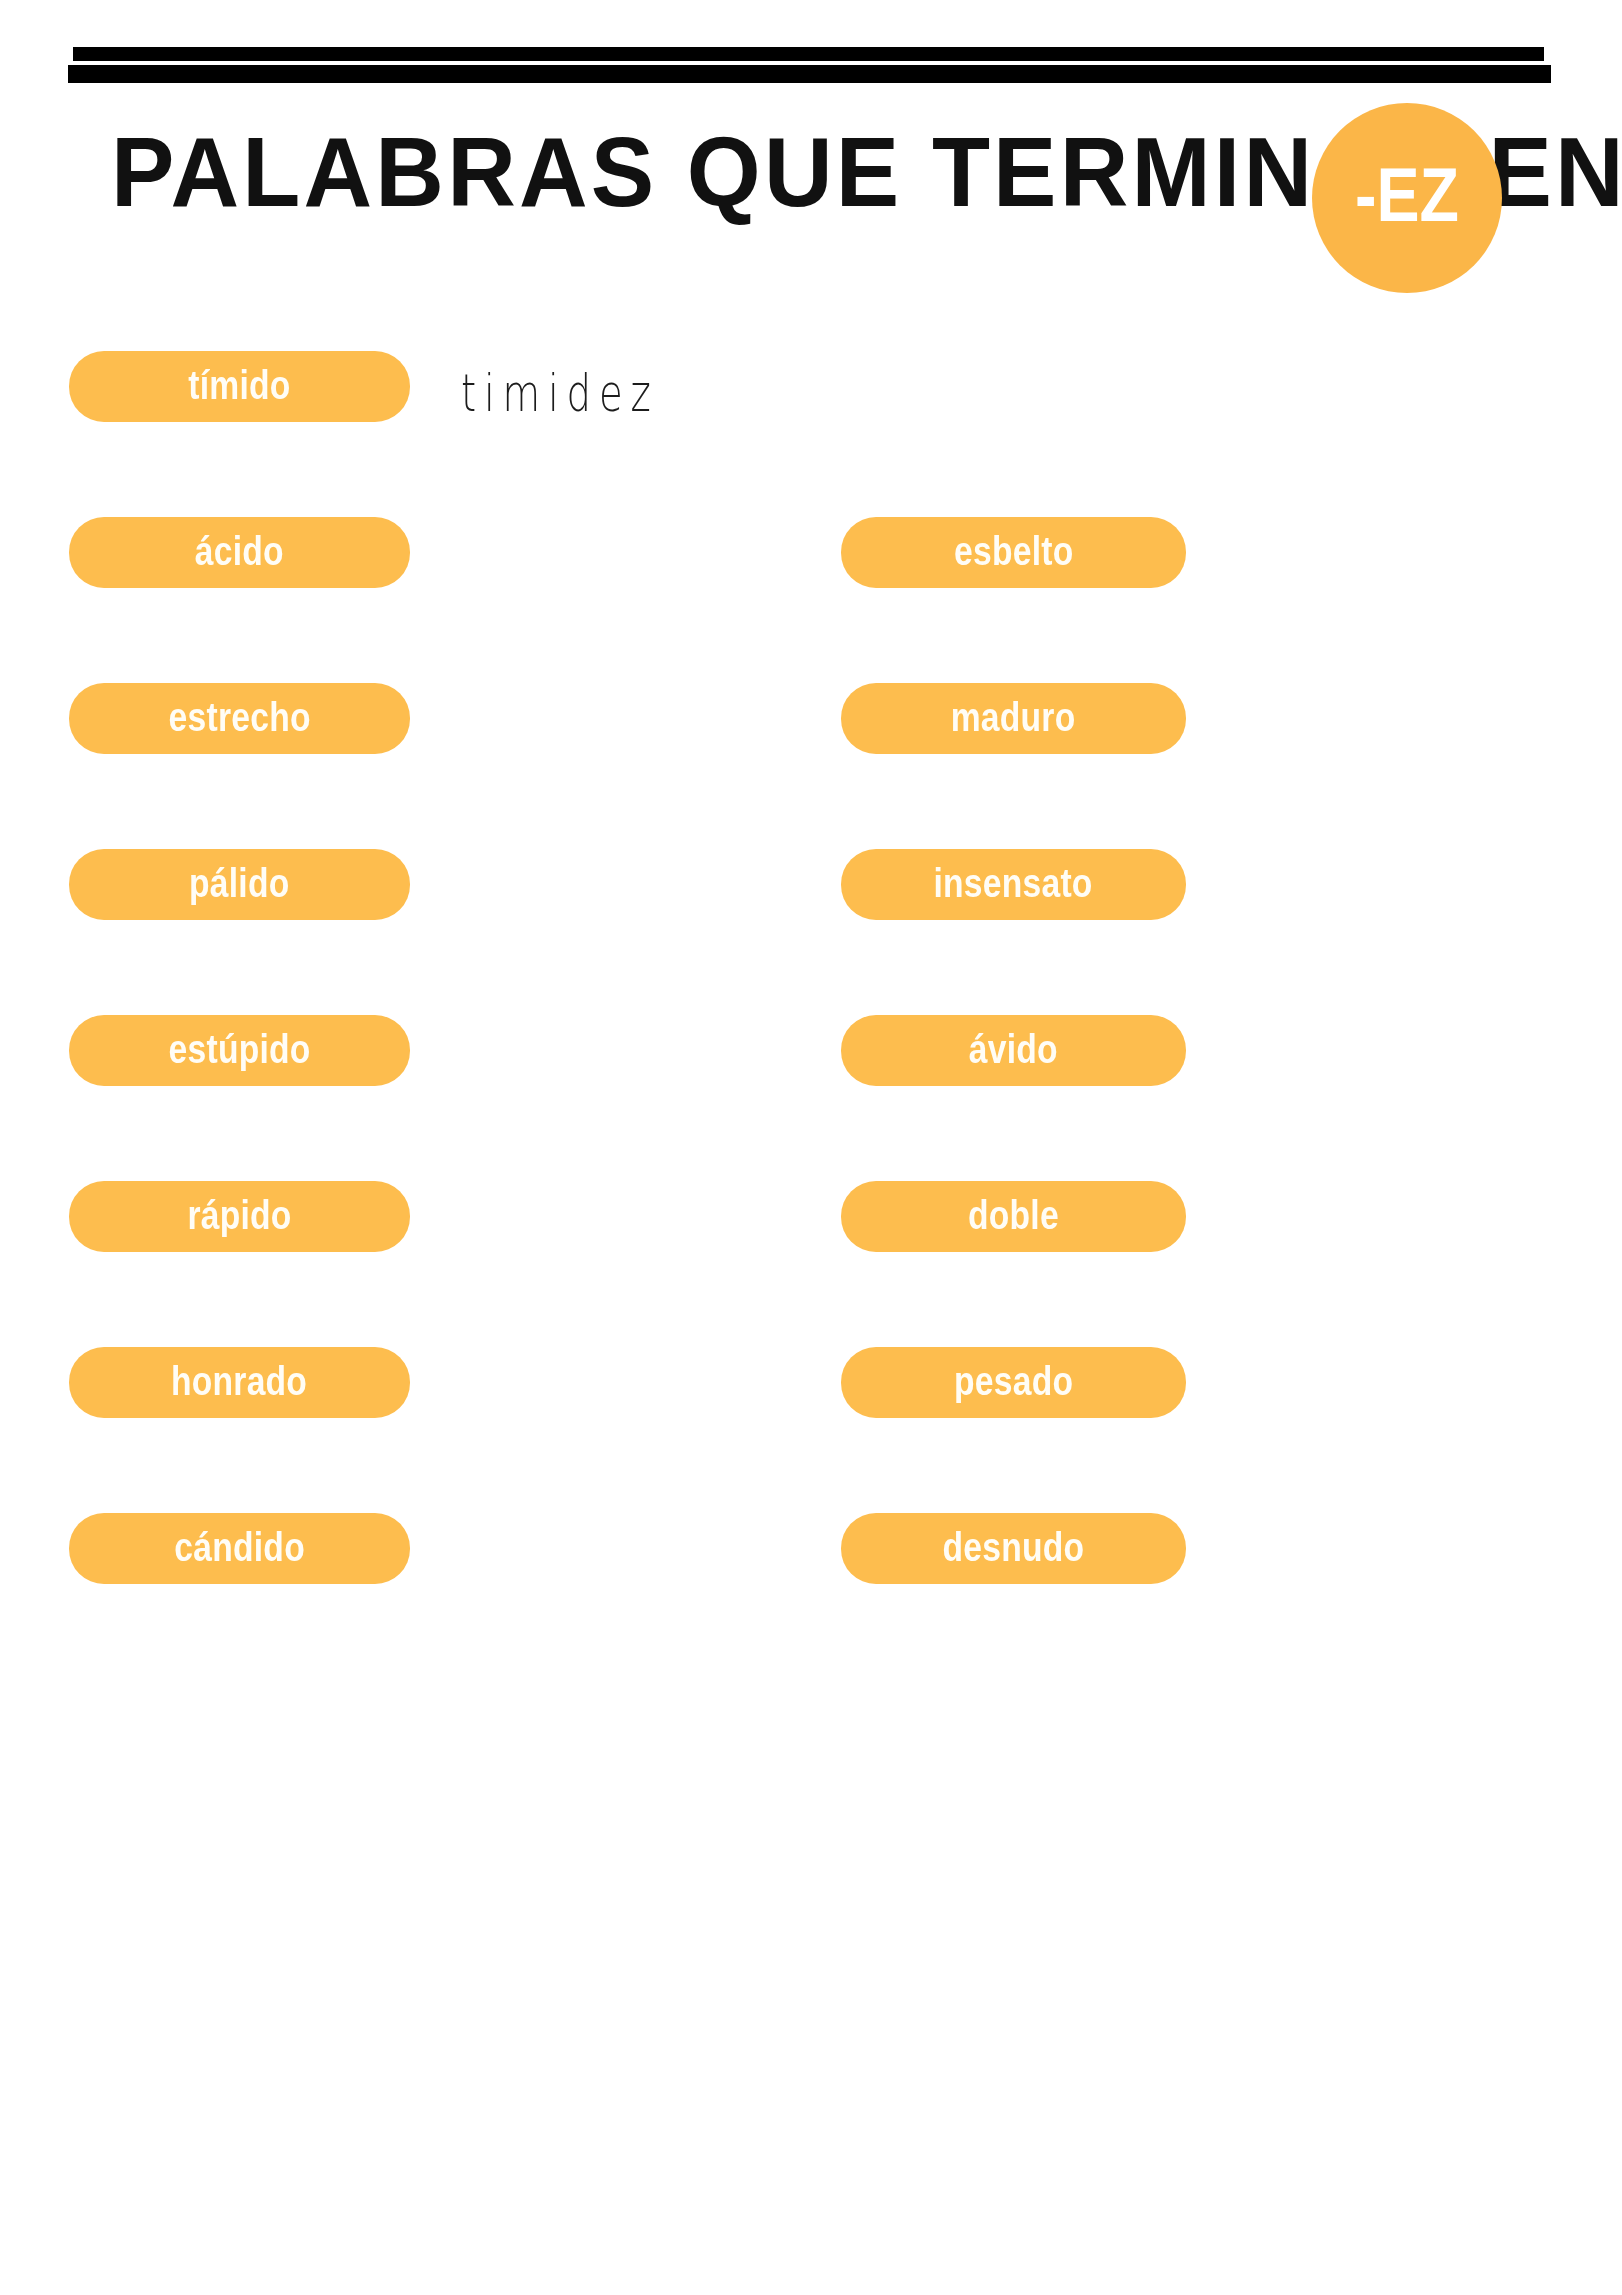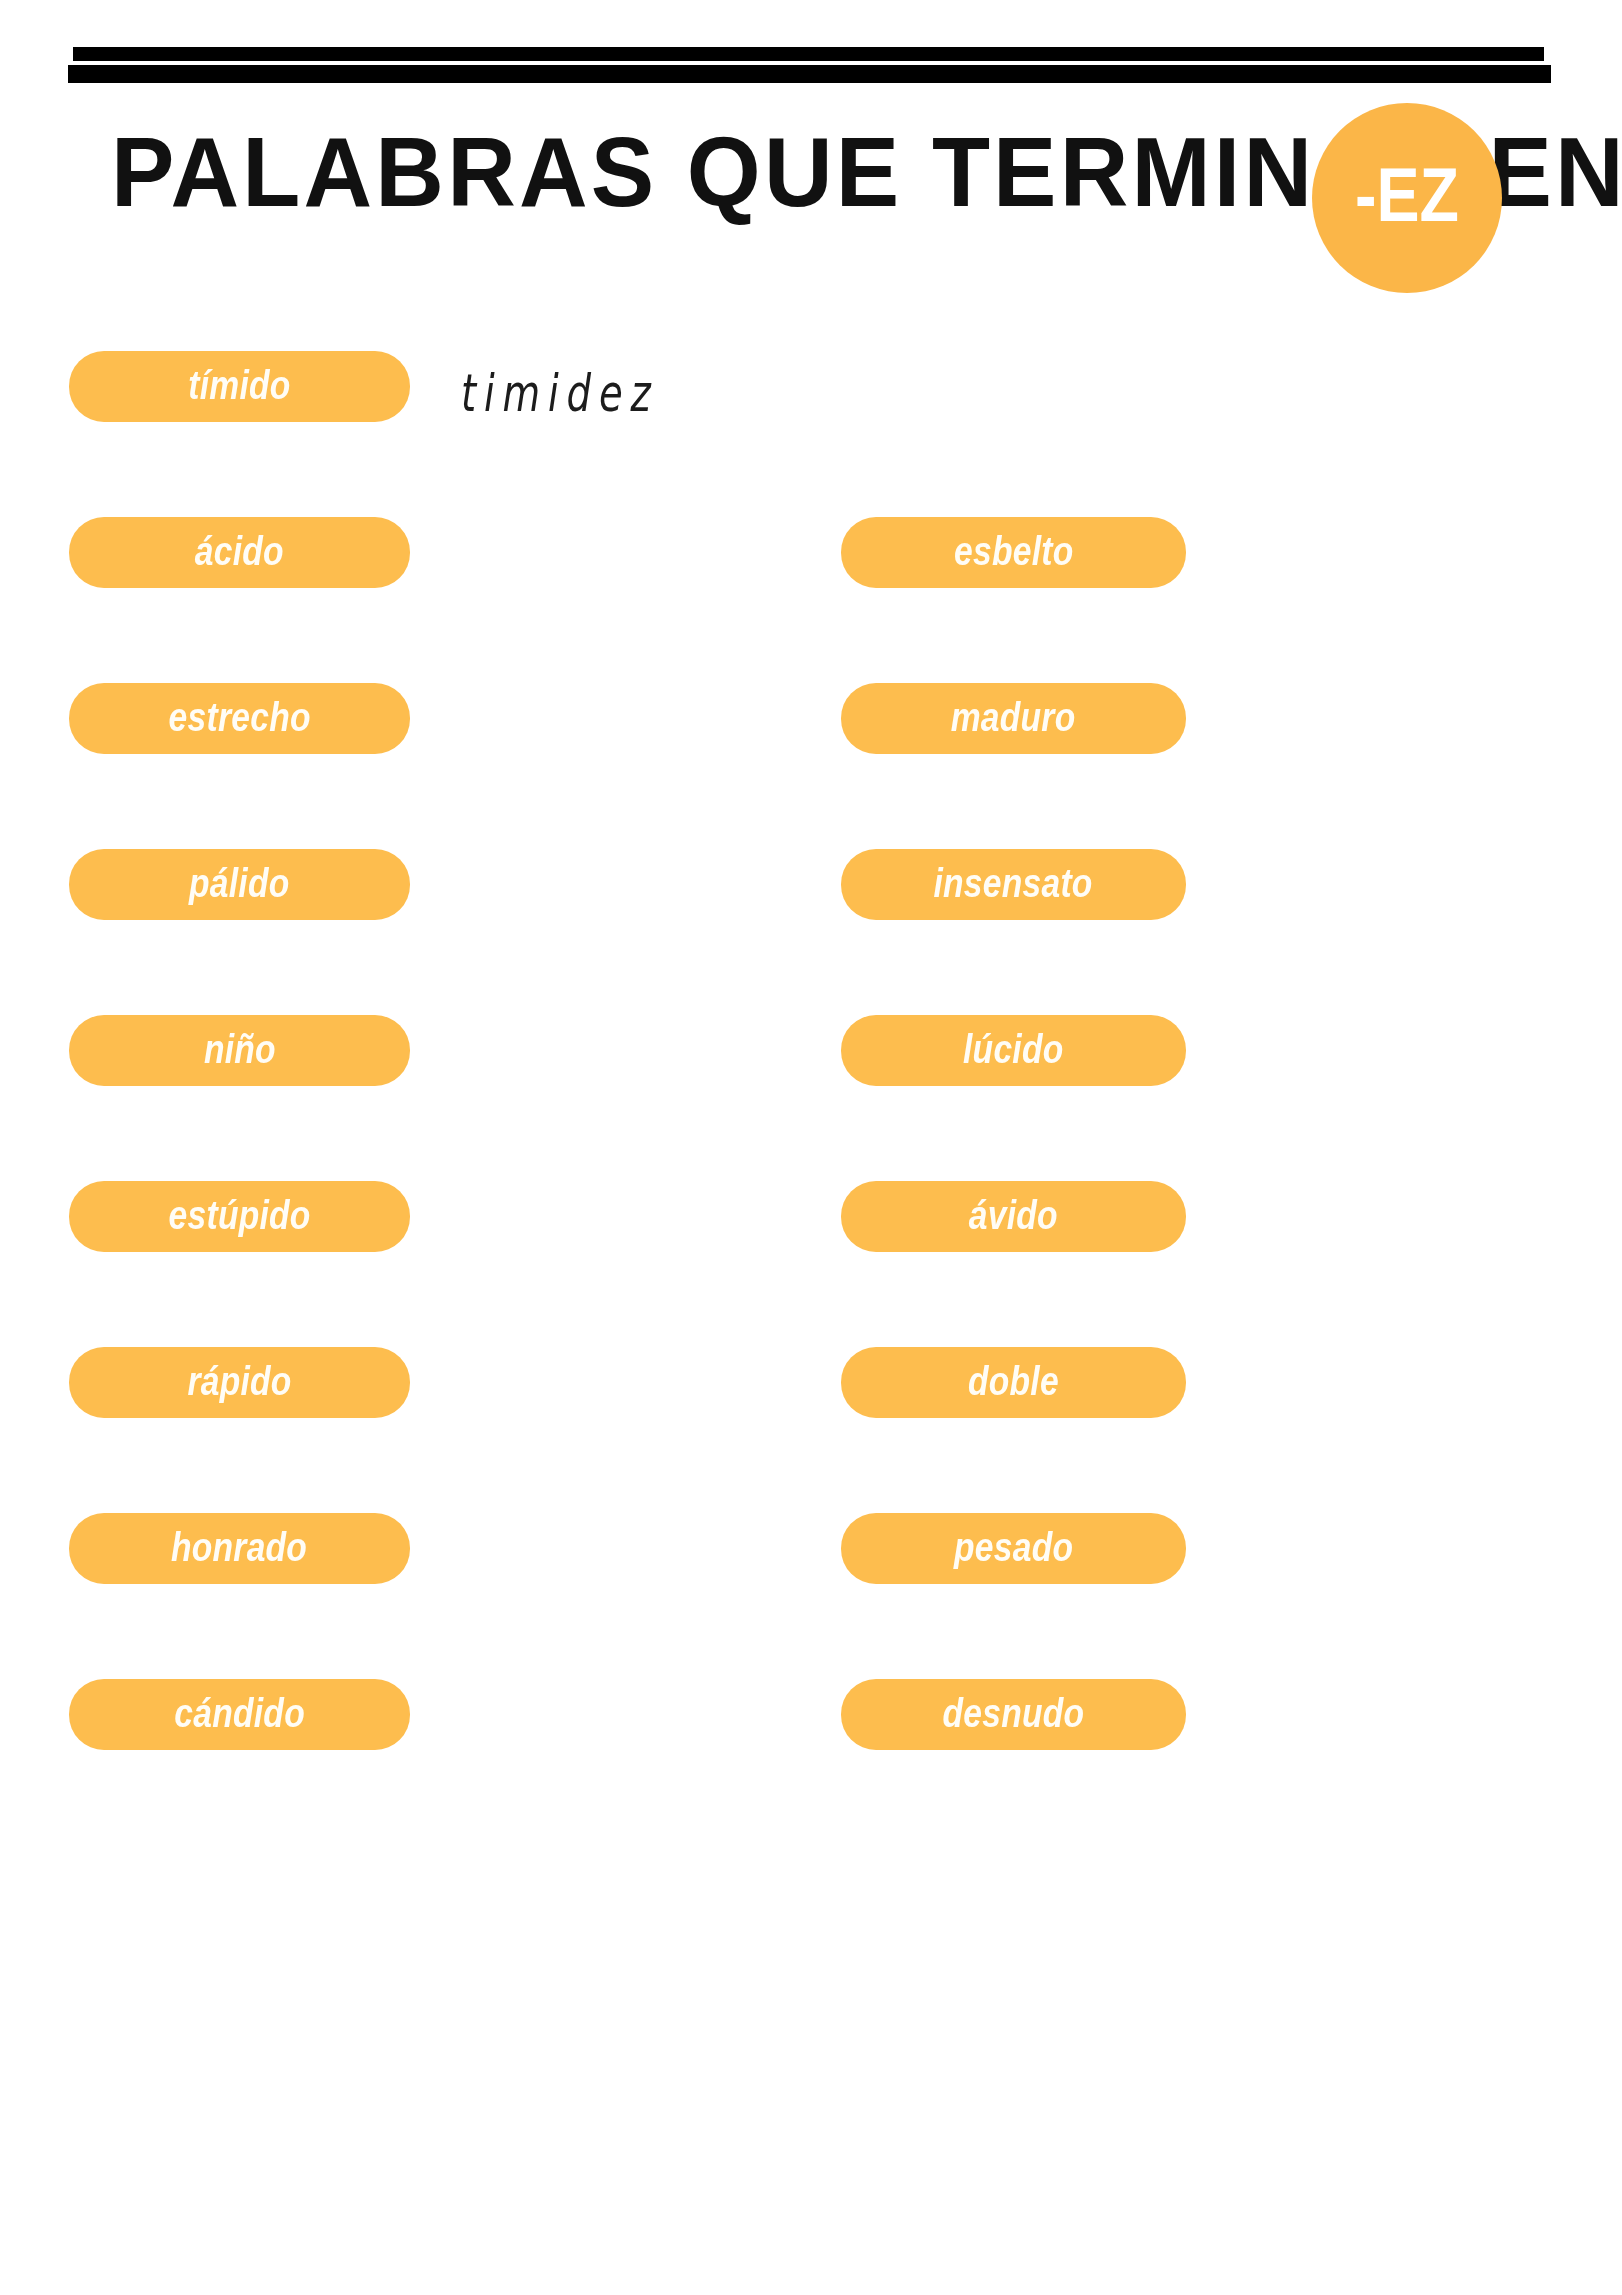--- a/index.html
+++ b/index.html
@@ -87,21 +87,20 @@
     padding-bottom: 5.2px;
     box-sizing: border-box;
   }
 
   
   #word-grid {
     position: absolute;
     left: 0;
     top: 351px;
     width: 1608px;
-    font-style: italic;
   }
   .word-row {
     position: relative;
     height: 166px;
   }
   .pill {
     position: absolute;
     height: 71px;
     border-radius: 35px;
     background: #fdbd4e;
@@ -198,28 +197,20 @@
       <div class="word-row">
         <div class="pill left">
           <span class="pill-label">pálido</span>
         </div>
         <div class="pill right">
           <span class="pill-label">insensato</span>
         </div>
       </div>
       <div class="word-row">
         <div class="pill left">
-          <span class="pill-label">niño</span>
-        </div>
-        <div class="pill right">
-          <span class="pill-label">lúcido</span>
-        </div>
-      </div>
-      <div class="word-row">
-        <div class="pill left">
           <span class="pill-label">estúpido</span>
         </div>
         <div class="pill right">
           <span class="pill-label">ávido</span>
         </div>
       </div>
       <div class="word-row">
         <div class="pill right">
           <span class="pill-label">doble</span>
         </div>

